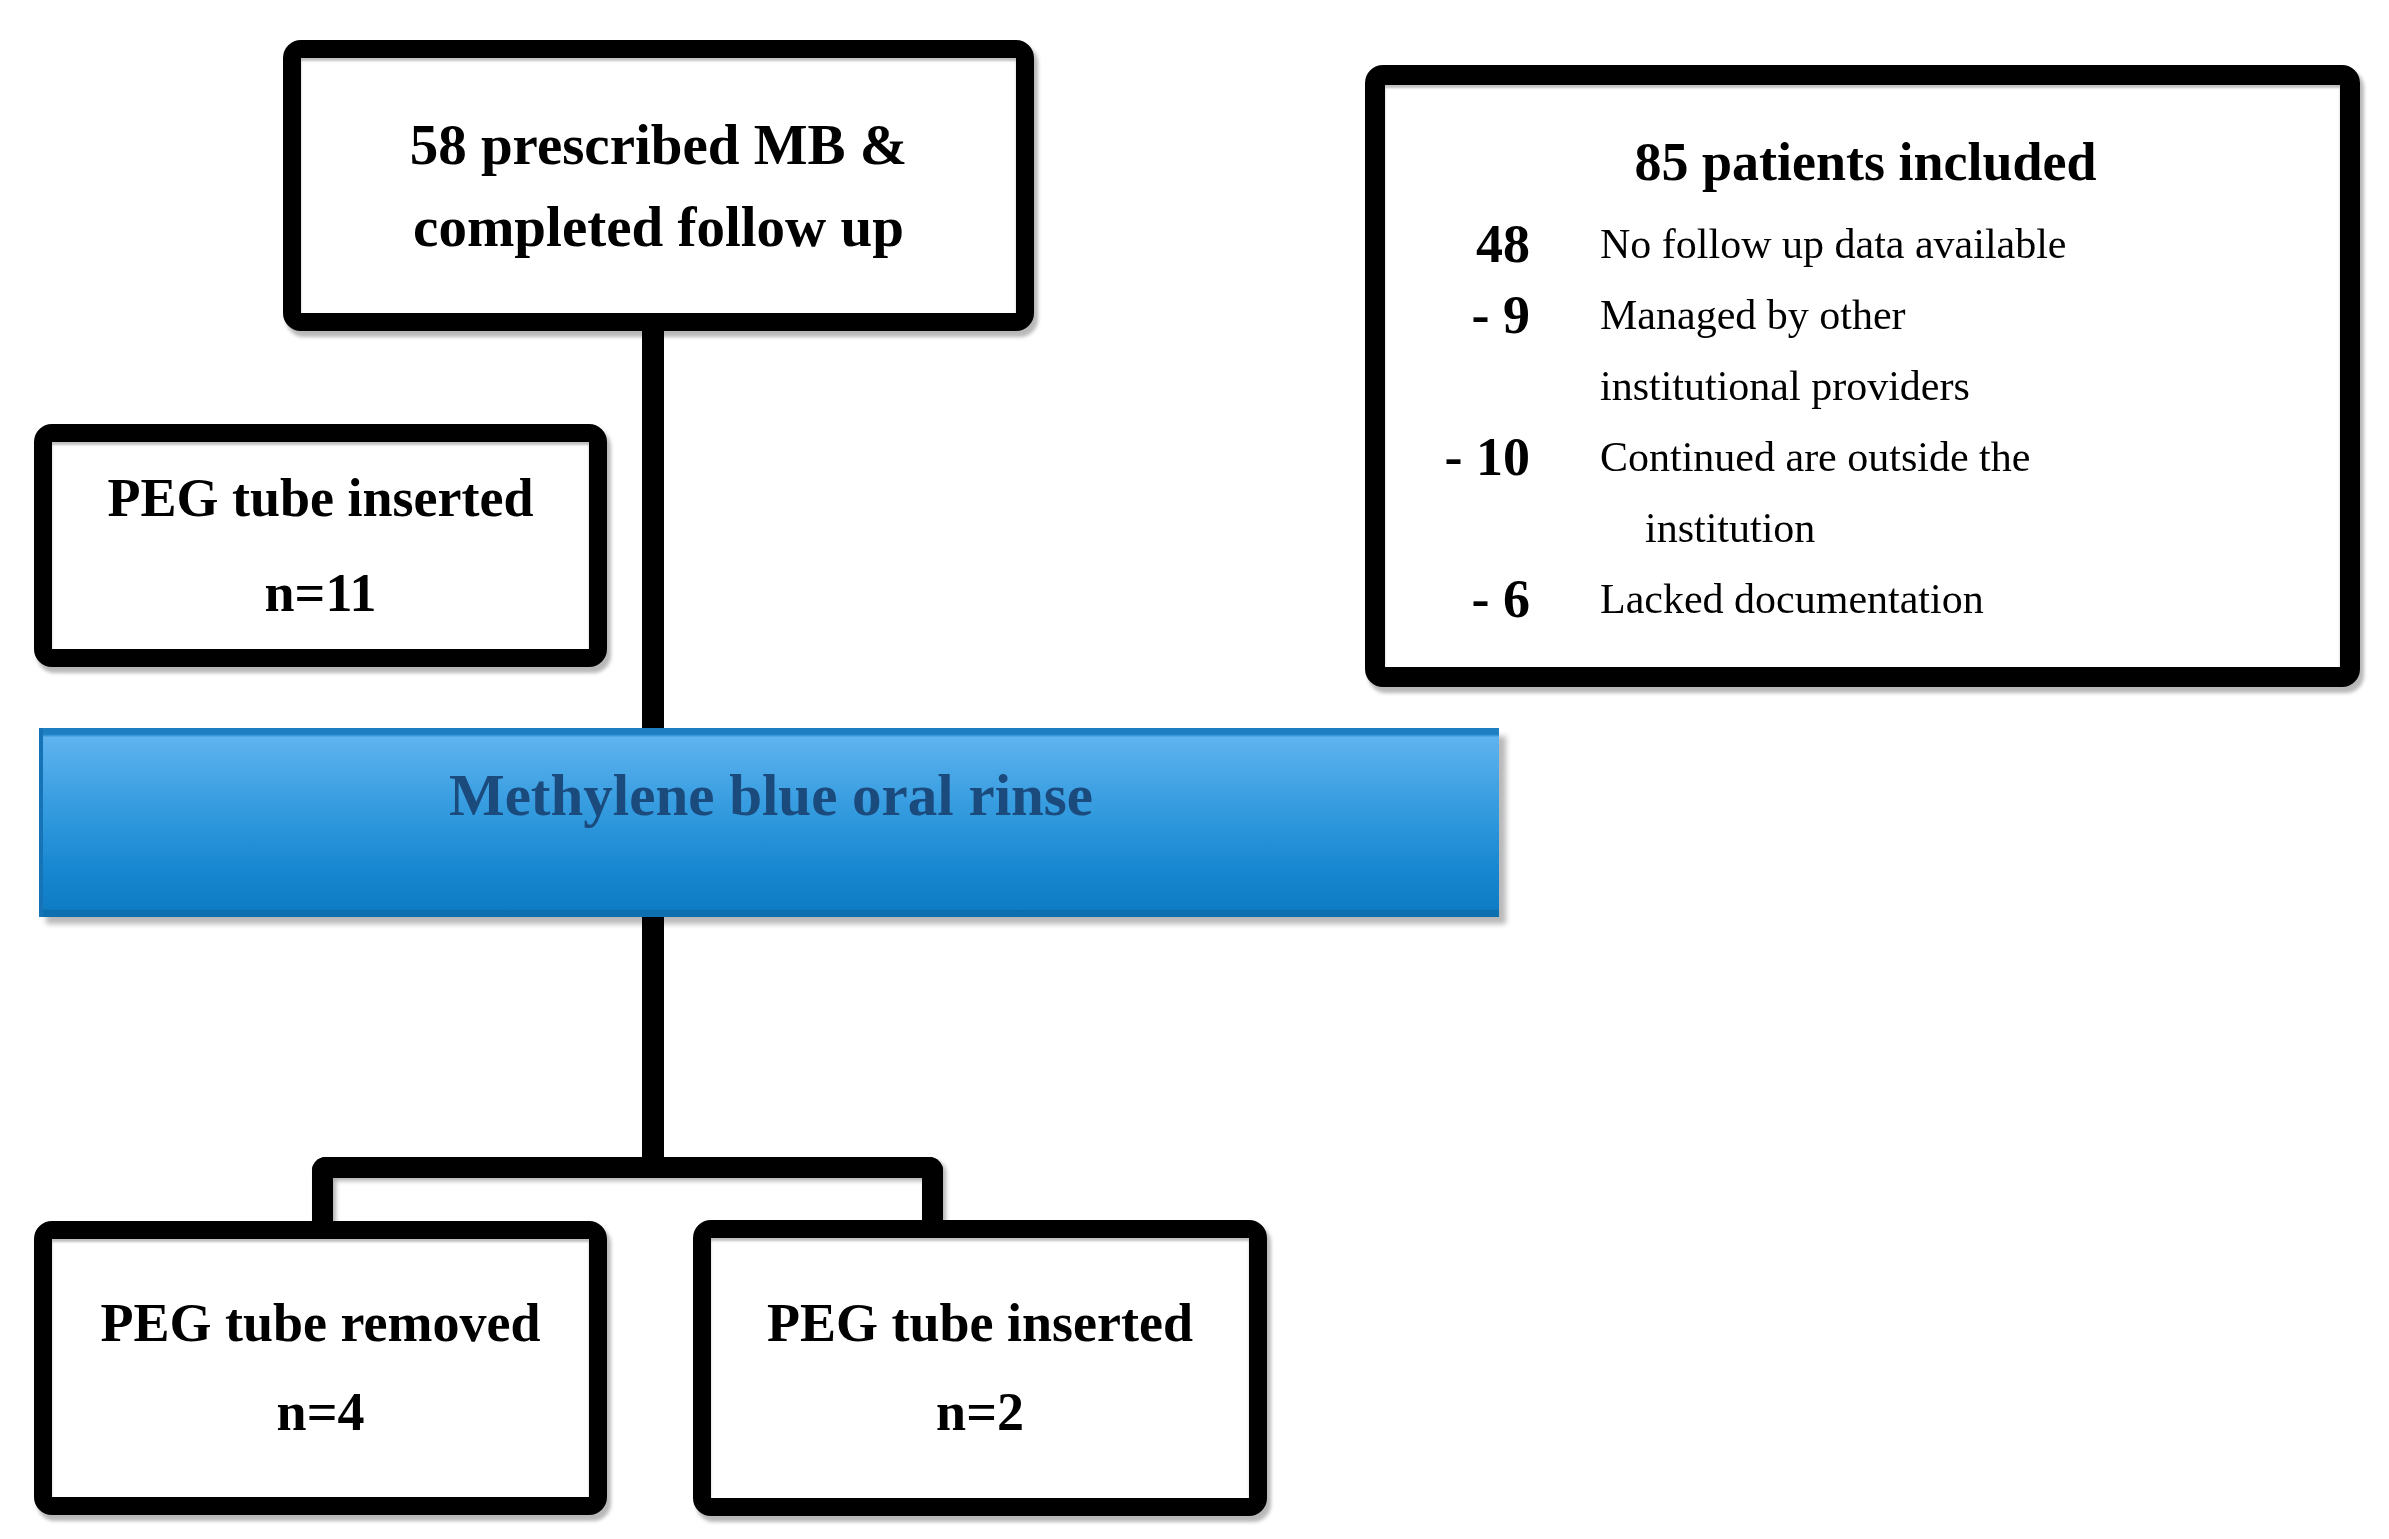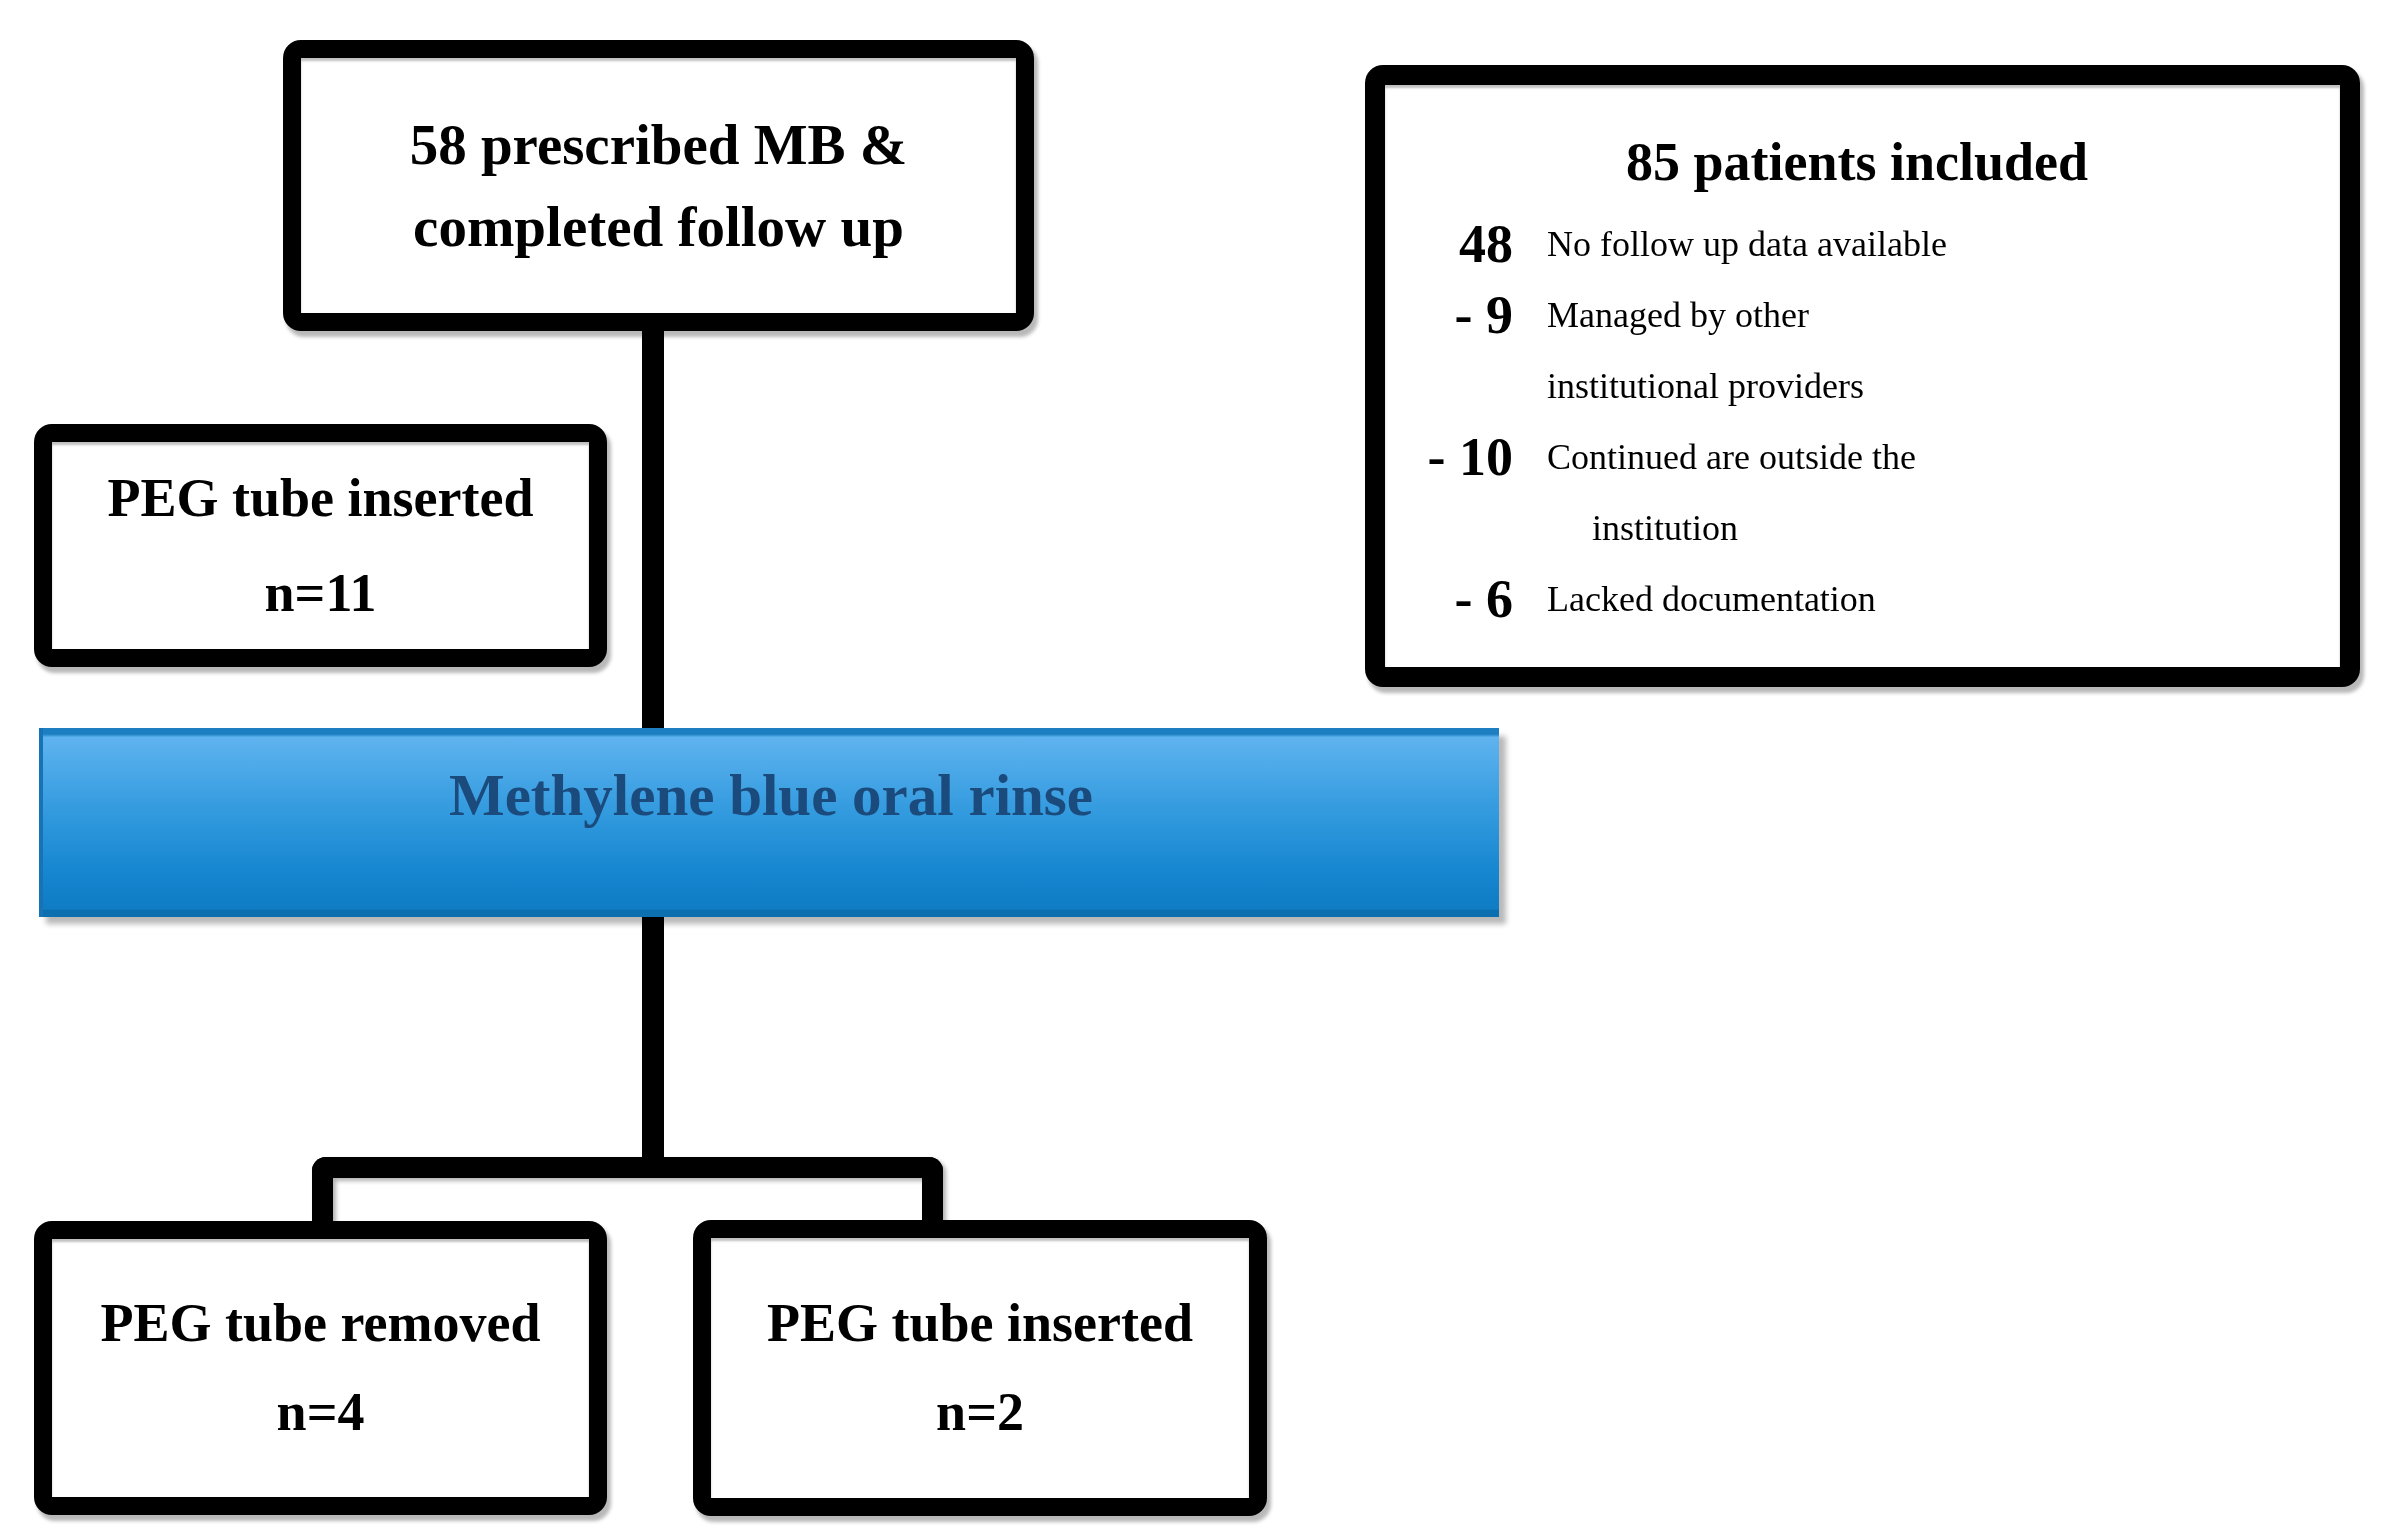--- a/index.html
+++ b/index.html
@@ -35,26 +35,26 @@
   #top-box    { left:283px; top:40px;   width:751px; height:291px; }
   #top-box .center-lines { font-size:57px; line-height:82px; }
   #peg11-box  { left:34px;  top:424px;  width:573px; height:243px; }
   #peg11-box .center-lines { font-size:54px; line-height:95px; }
   #out-left-box  { left:34px;  top:1221px; width:573px; height:294px; }
   #out-right-box { left:693px; top:1220px; width:574px; height:296px; }
   #out-left-box .center-lines, #out-right-box .center-lines { font-size:54px; line-height:89px; }
 
   
   #side-box { left:1365px; top:65px; width:995px; height:622px; border-width:20px; }
-  .side-inner { padding:42px 23px 0 12px; }
+  .side-inner { padding:42px 23px 0 29px; }
   .side-title { font-size:54px; line-height:71px; font-weight:bold; text-align:center; }
   .side-rows  { margin-top:10.8px; }
   .srow { display:grid; grid-template-columns:116px auto; column-gap:34px; }
   .srow .num { font-size:54px; line-height:71px; font-weight:bold; text-align:right; white-space:pre; }
-  .srow .txt { font-size:36px; line-height:71px; white-space:nowrap; }
+  .srow .txt { font-size:42px; line-height:71px; white-space:nowrap;margin-left:36px; }
   .srow .txt.indent2 { padding-left:45px; }
 
   
   .banner {
     position:absolute; left:39px; top:728px; width:1460px; height:189px;
     box-sizing:border-box; z-index:3;
     border-left:4.6px solid #1573b6;
     background:linear-gradient(180deg,
        #1d7fc2 0px, #1d7fc2 6.2px,
        #5fb3ef 9.2px,

